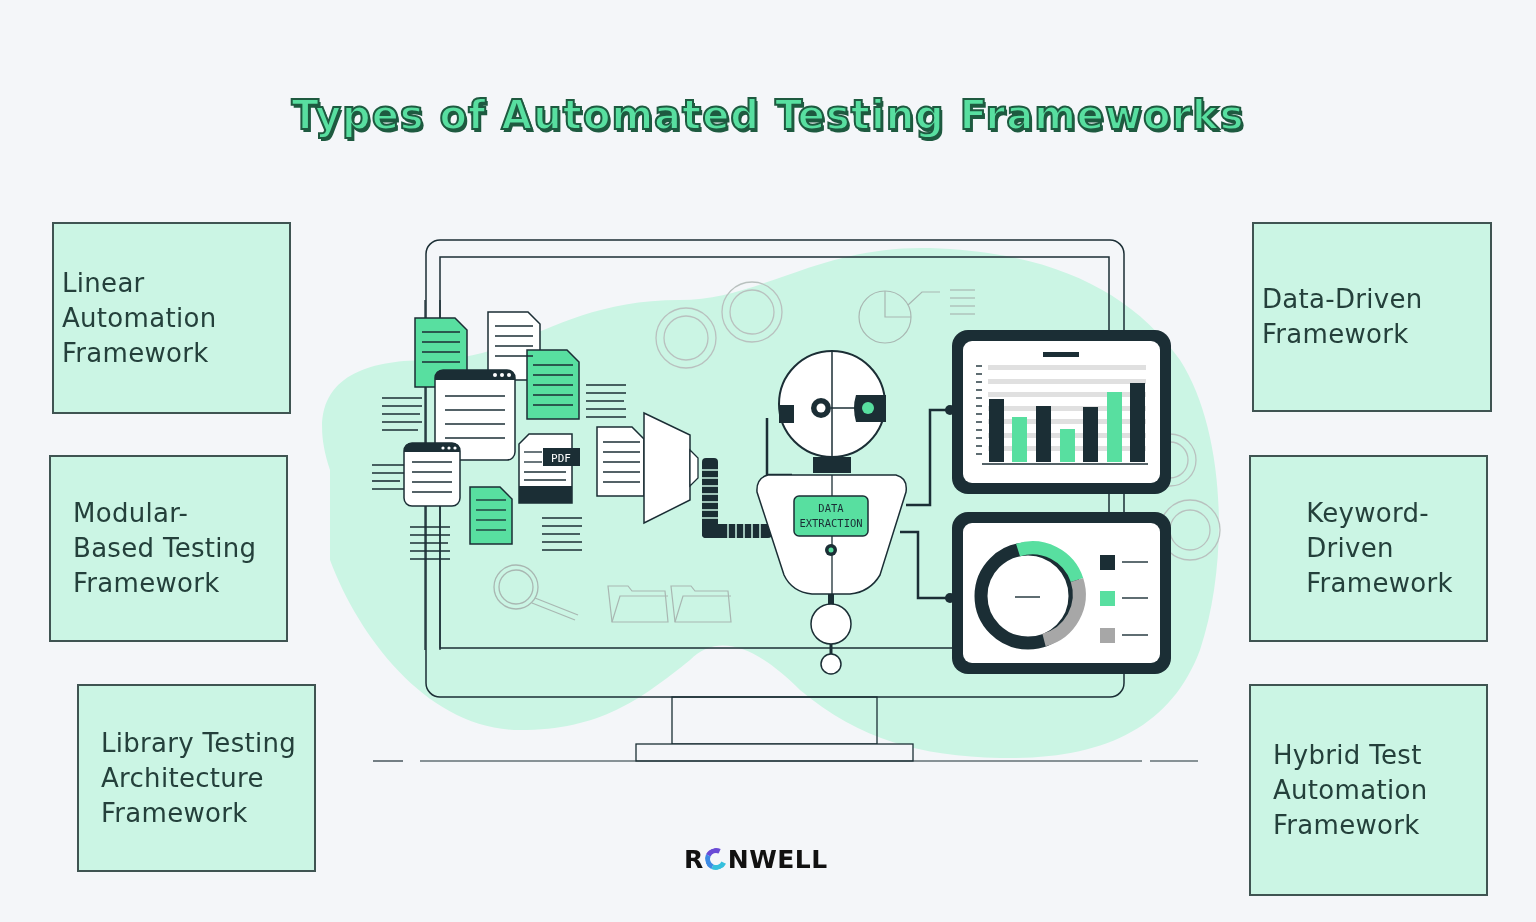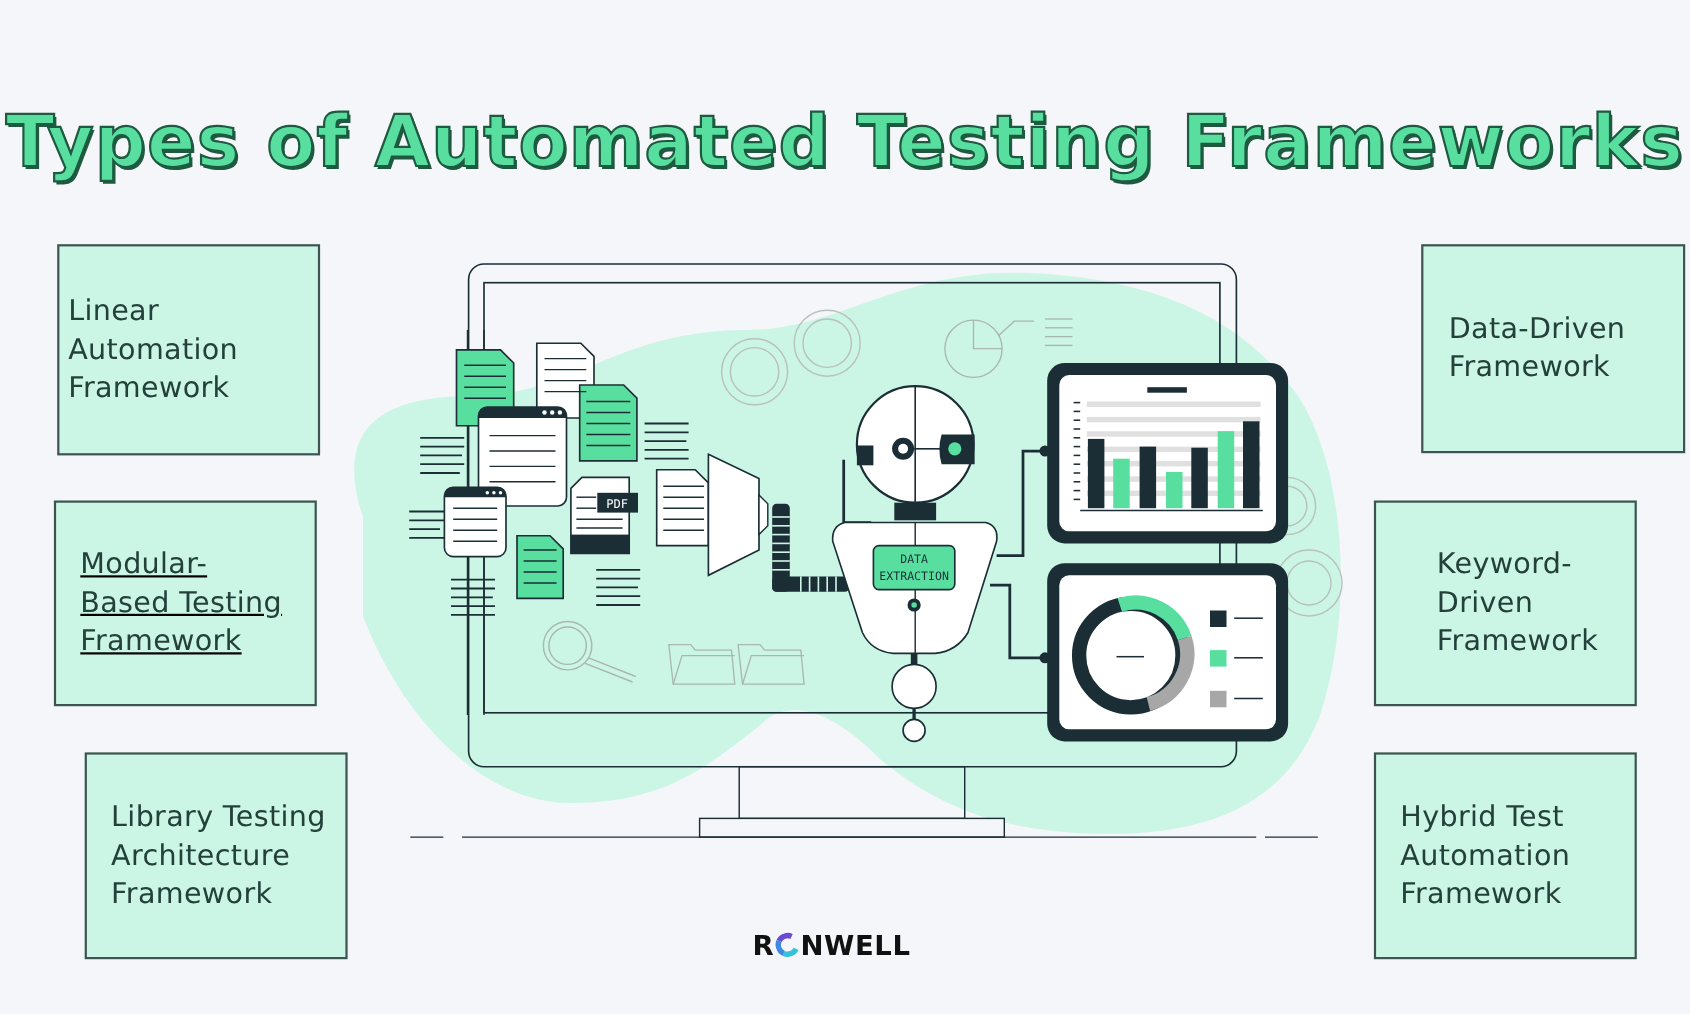--- a/index.html
+++ b/index.html
@@ -4,21 +4,21 @@
 <style>
   html, body { margin:0; padding:0; }
   body {
     width:1536px; height:922px; overflow:hidden; position:relative;
     background:#f4f6f9;
     font-family:"Liberation Sans", sans-serif;
   }
   .title {
     position:absolute; left:0; top:92px; width:1536px; text-align:center;
     font-family:"DejaVu Sans", sans-serif; font-weight:bold;
-    font-size:65px; letter-spacing:1px;
+    font-size:40px; letter-spacing:1px;
     color:#58dfa0;
     -webkit-text-stroke:2px #1e5a40;
     text-shadow:2px 3px 0 #1e5a40;
   }
   .box {
     position:absolute; background:#cbf5e4; border:2px solid #3f5452;
     box-sizing:border-box;
     display:flex; align-items:center;
   }
   .box span {
@@ -43,41 +43,41 @@
 </head>
 <body>
 
 <div class="title">Types of Automated Testing Frameworks</div>
 
 <div class="box" style="left:52px; top:222px; width:239px; height:192px; padding-left:8px;">
   <span>Linear
 Automation
 Framework</span>
 </div>
-<div class="box" style="left:49px; top:455px; width:239px; height:187px; padding-left:22px;text-decoration:underline;">
+<div class="box" style="left:49px; top:455px; width:239px; height:187px; padding-left:22px;">
   <span>Modular-
 Based Testing
 Framework</span>
 </div>
 <div class="box" style="left:49px; top:684px; width:239px; height:188px; padding-left:22px;margin-left:28px;">
   <span>Library Testing
 Architecture
 Framework</span>
 </div>
 
-<div class="box" style="left:1252px; top:222px; width:240px; height:190px; padding-left:23px;margin-left:40px;">
+<div class="box" style="left:1252px; top:222px; width:240px; height:190px; padding-left:8px;">
   <span>Data-Driven
 Framework</span>
 </div>
 <div class="box" style="left:1249px; top:455px; width:239px; height:187px; padding-left:22px;justify-content:center;">
   <span>Keyword-
 Driven
 Framework</span>
 </div>
-<div class="box" style="left:1249px; top:684px; width:239px; height:188px; padding-left:22px;">
+<div class="box" style="left:1249px; top:684px; width:239px; height:212px; padding-left:22px;">
   <span>Hybrid Test
 Automation
 Framework</span>
 </div>
 
 <svg class="art" width="1536" height="922" viewBox="0 0 1536 922">
 
   <path d="M330,470 C300,380 360,360 430,360 C520,360 560,300 680,300 C760,300 820,245 930,248 C1050,252 1130,290 1180,360 C1225,430 1230,560 1200,650 C1170,730 1100,760 1000,758 C920,756 860,740 800,690 C760,650 720,630 690,660 C640,700 600,730 520,730 C430,730 360,640 330,560 Z" fill="#cbf5e4"></path>
 
   <rect x="426" y="240" width="698" height="457" rx="14" fill="none" stroke="#1b2e35" stroke-width="1.5"></rect>

